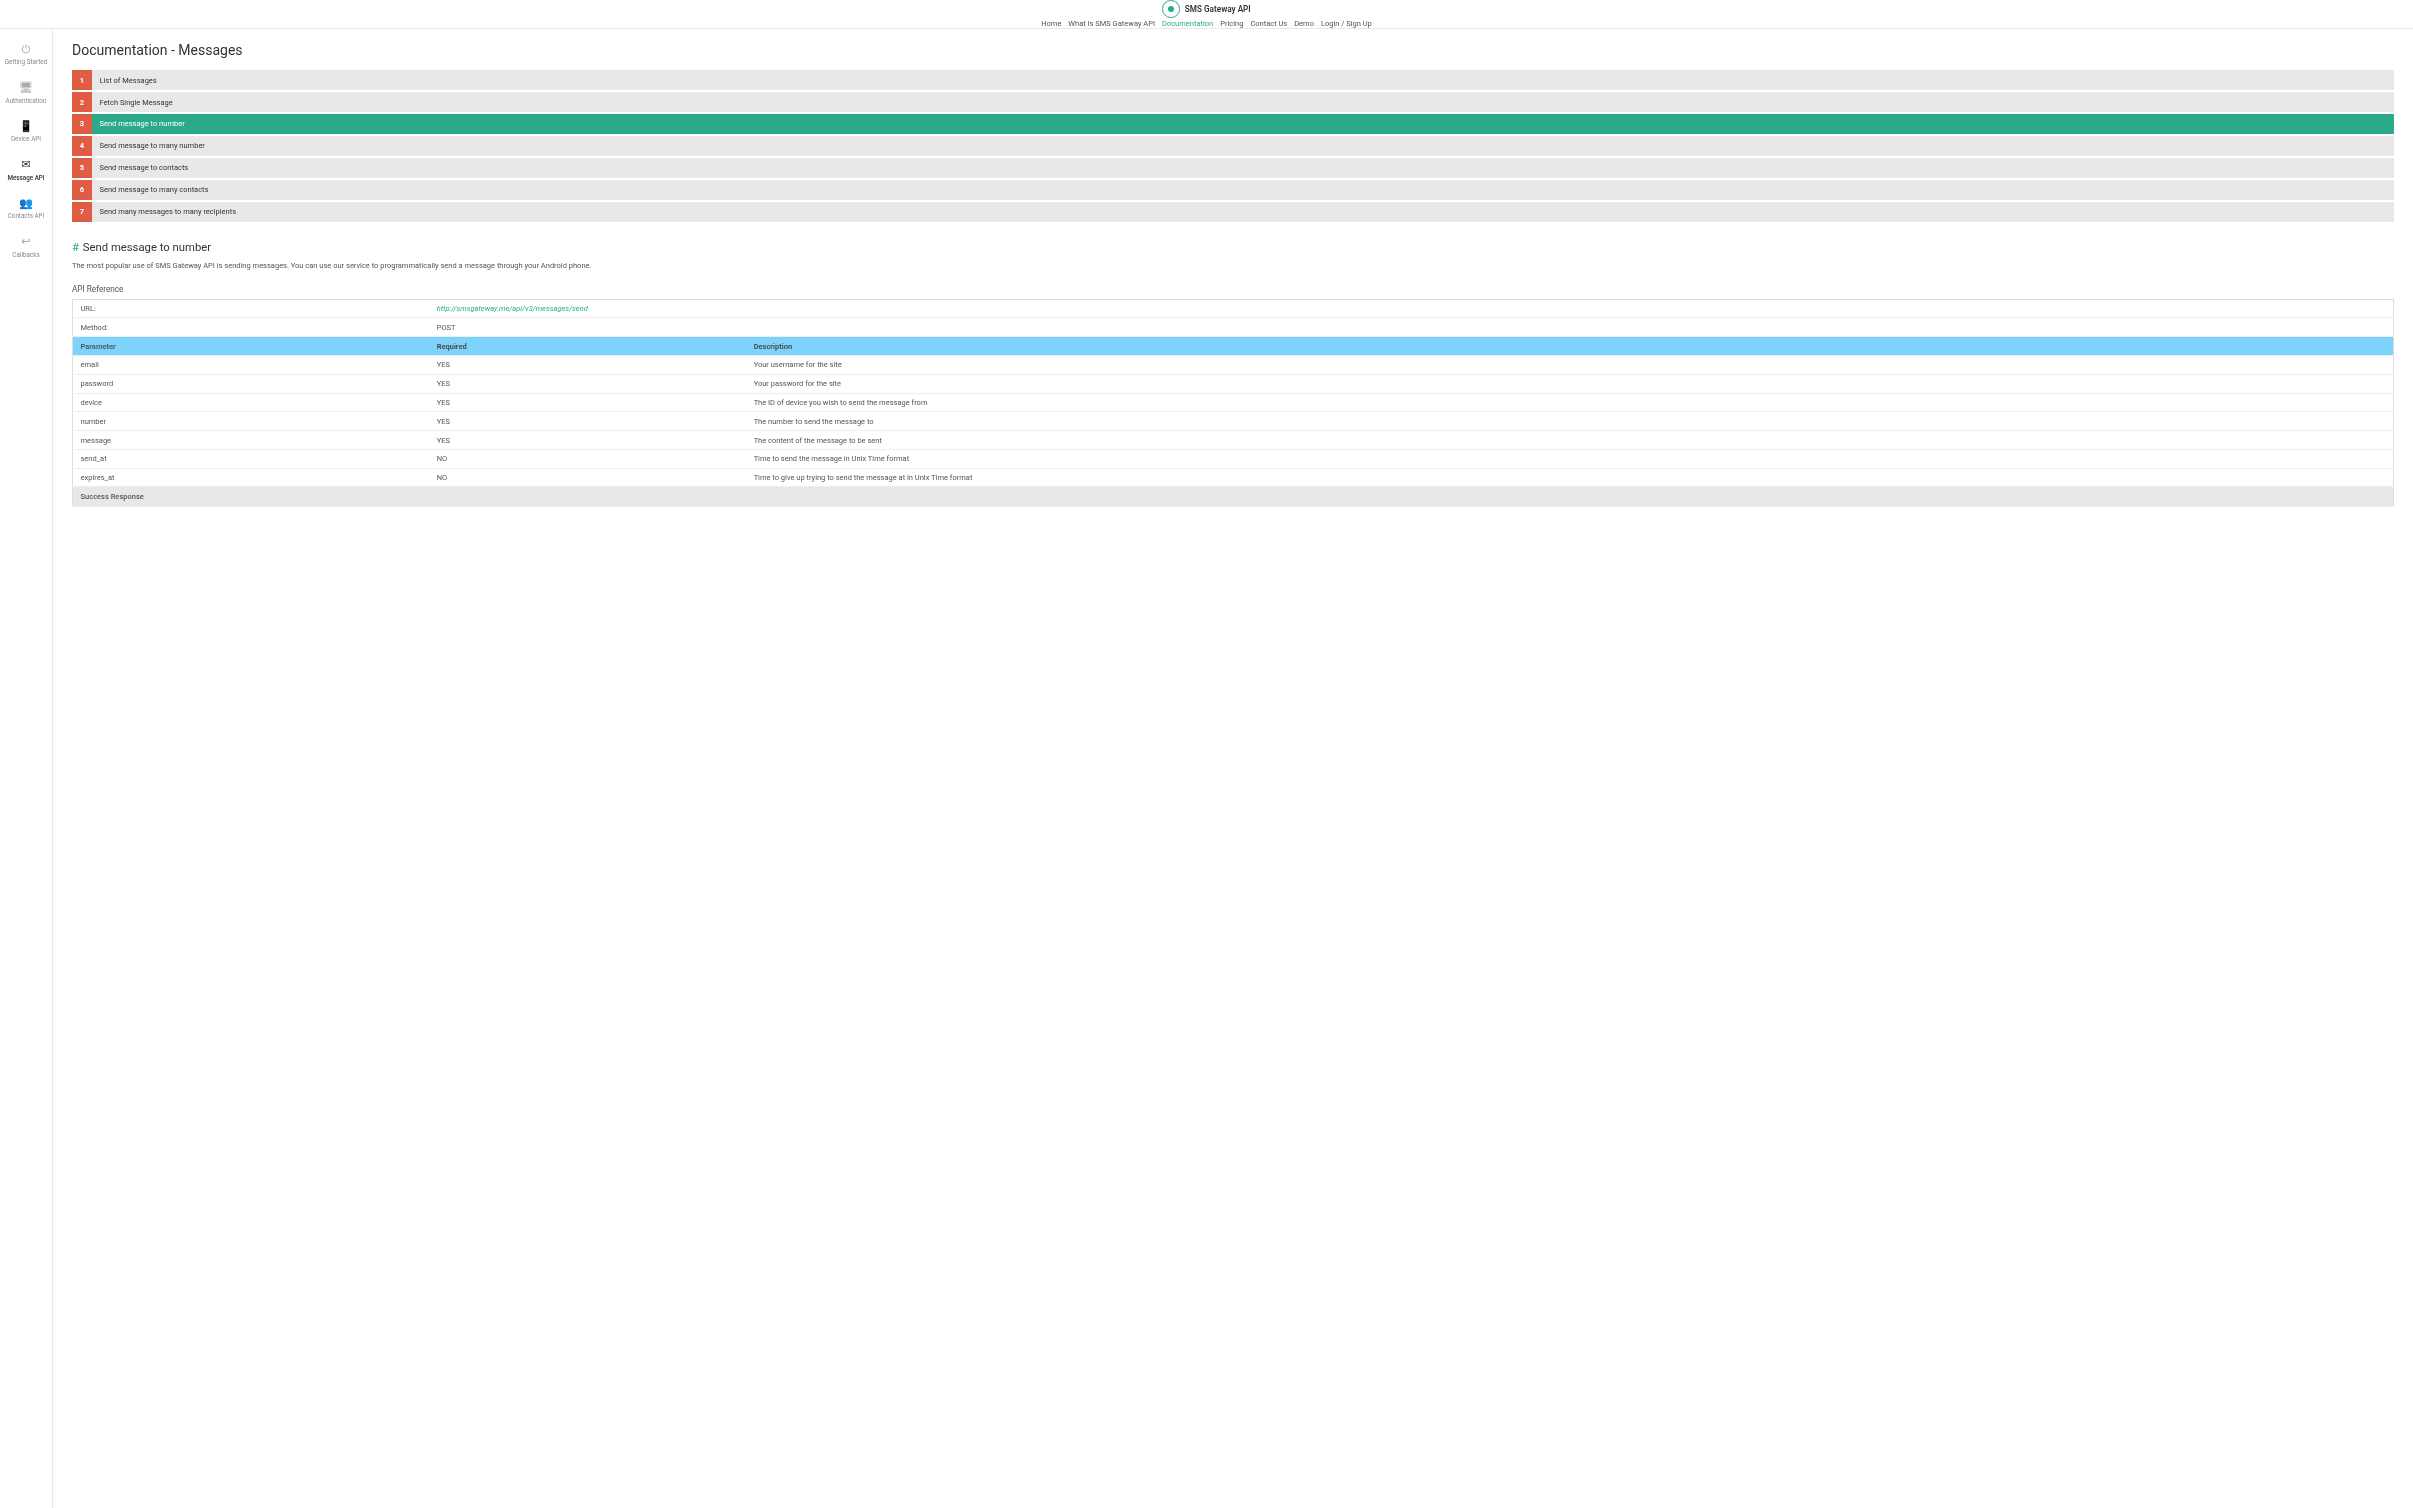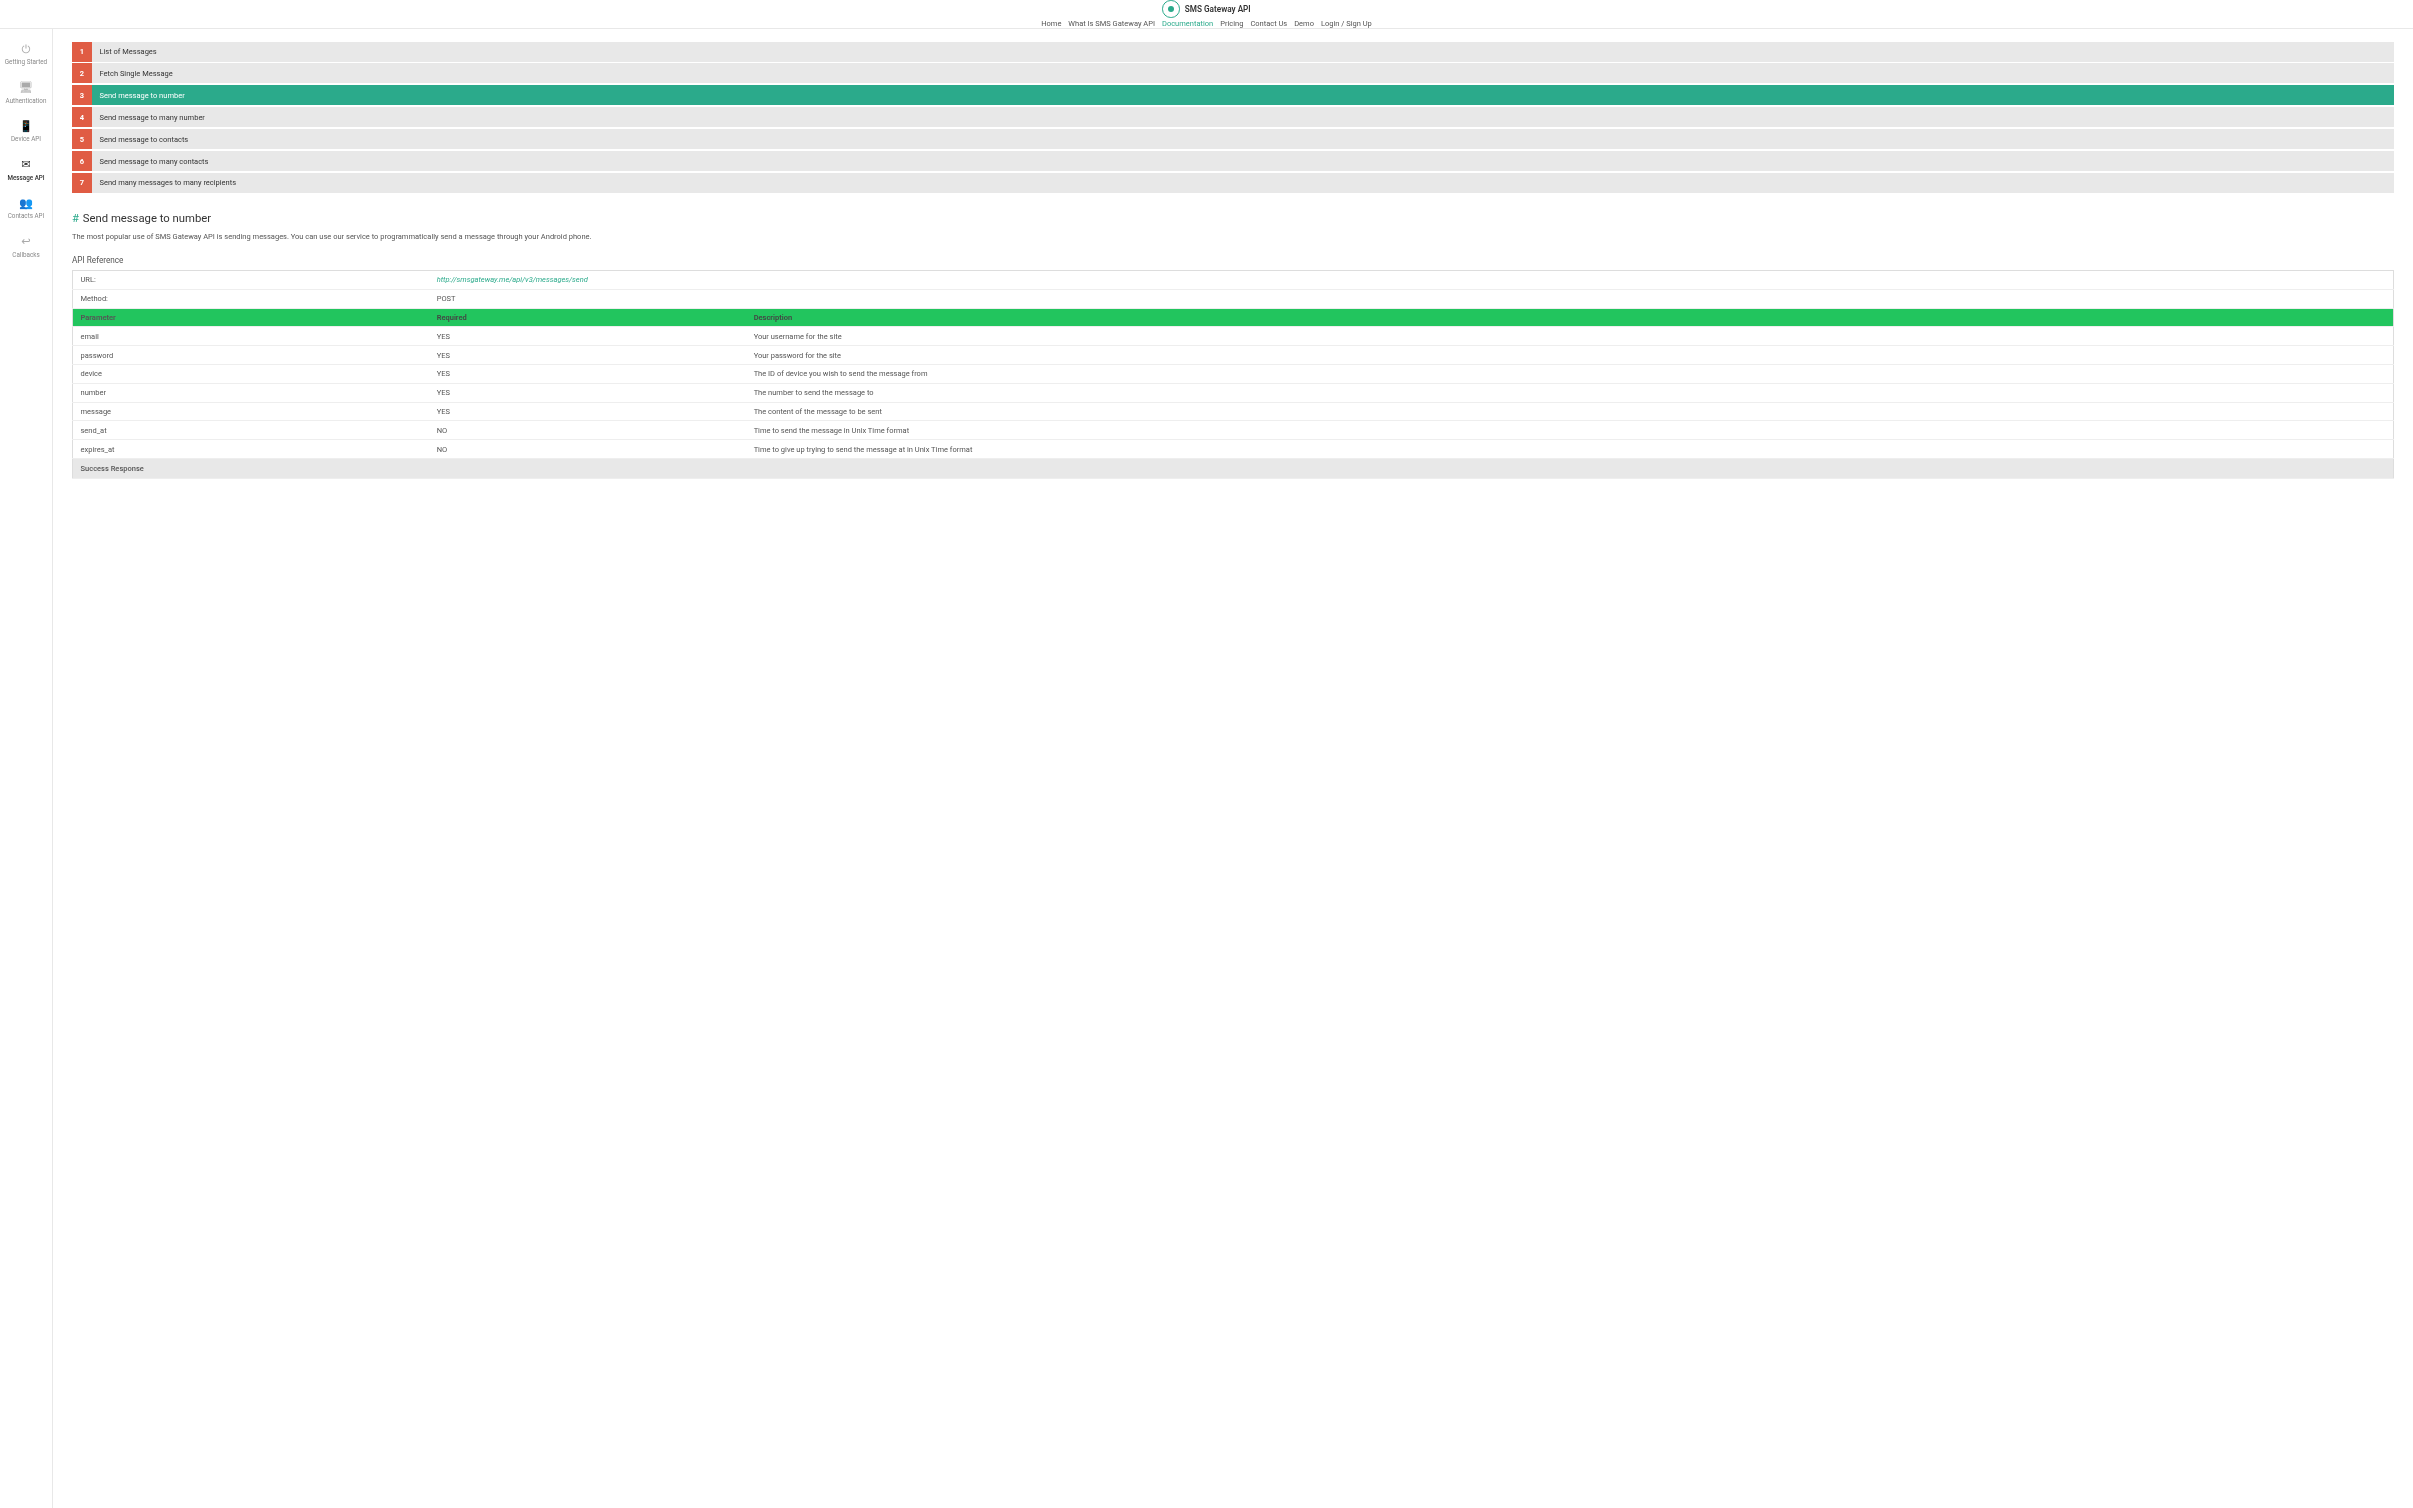--- a/index.html
+++ b/index.html
@@ -78,21 +78,21 @@
     .section-desc { font-size: 7.5px; color: #555; margin-bottom: 12.6px; line-height: 1.5; }
 
     
     .api-ref-title { font-size: 8.2px; color: #555; margin-bottom: 5px; }
     .api-table { width: 100%; border-collapse: collapse; border: 0.6px solid #ddd; margin-bottom: 12.6px; }
     .api-table .section-header td {
       background: #e8e8e8; font-size: 7.5px; font-weight: 500; color: #444;
       padding: 5px 7.5px;
     }
     .api-table tr td { padding: 4.4px 7.5px; border-bottom: 0.6px solid #eee; font-size: 7.5px; color: #555; vertical-align: top; }
-    .api-table .col-header td { font-weight: 600; color: #444; background: #22c55e; }
+    .api-table .col-header td { font-weight: 600; color: #444; background: #7dd3fc; }
     .api-table td a { color: #2baa8b; text-decoration: none; font-style: italic; }
     .api-table td:first-child { color: #555; }
 
     
     .success-header td { background: #e8e8e8; font-size: 7.5px; font-weight: 500; color: #444; padding: 5px 7.5px; }
   </style>
 </head>
 <body>
 
 <nav class="top-nav">
@@ -136,20 +136,21 @@
       <span class="sidebar-icon">👥</span>
       <span class="sidebar-label">Contacts API</span>
     </div>
     <div class="sidebar-item">
       <span class="sidebar-icon">↩</span>
       <span class="sidebar-label">Callbacks</span>
     </div>
   </aside>
 
   <main class="main-content">
+    <h1 class="page-title">Documentation - Messages</h1>
 
     <div class="menu-list">
       <div class="menu-item">
         <div class="menu-num">1</div>
         <div class="menu-text">List of Messages</div>
       </div>
       <div class="menu-item">
         <div class="menu-num">2</div>
         <div class="menu-text">Fetch Single Message</div>
       </div>

